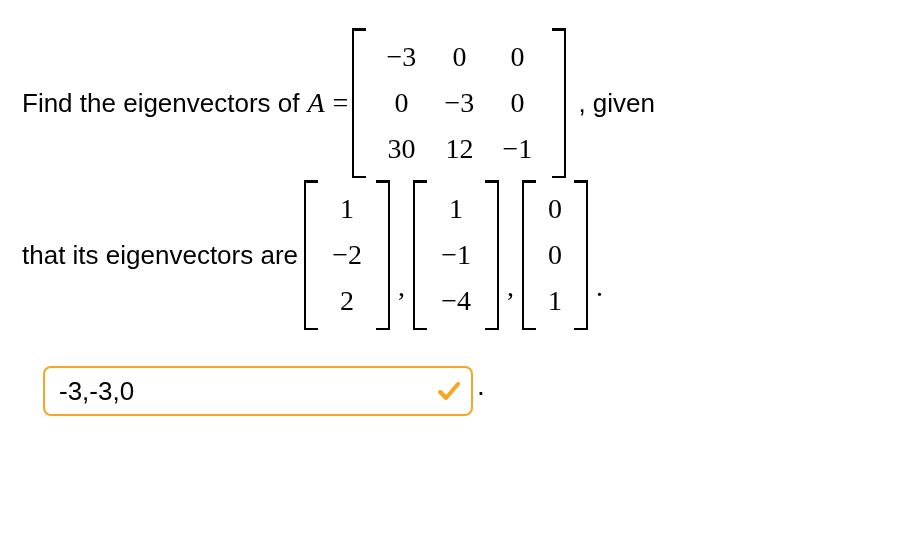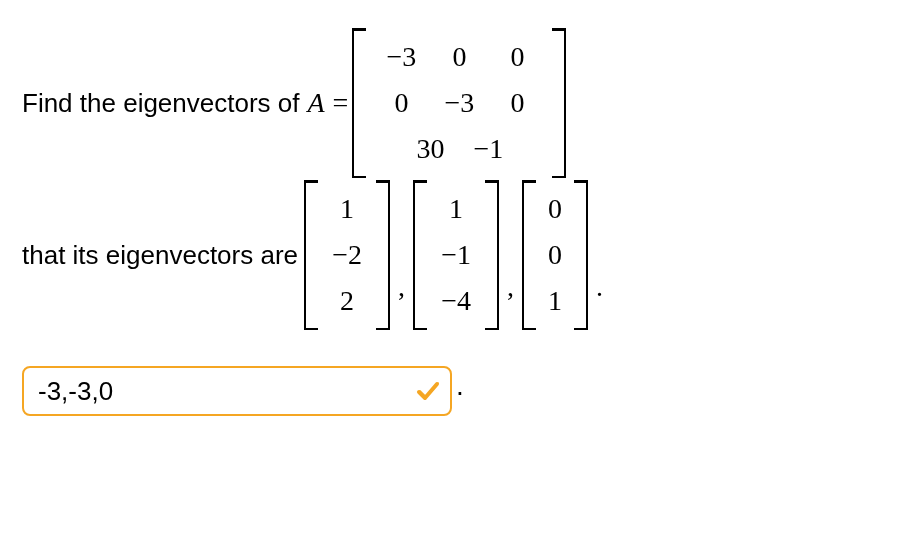--- a/index.html
+++ b/index.html
@@ -92,20 +92,21 @@
   .matrix.vec-narrow .matrix-cell {
     width: 26px;
   }
   .answer-block {
     margin-top: 36px;
   }
   .answer-row {
     margin-top: 6px;
     display: flex;
     align-items: flex-start;
+    margin-left: 21px;
   }
   .answer-box {
     border: 2px solid #f5a623;
     border-radius: 8px;
     width: 430px;
     height: 50px;
     display: flex;
     align-items: center;
     justify-content: space-between;
     padding: 0 10px 0 14px;
@@ -156,26 +157,28 @@
           <span class="matrix-cell">0</span>
           <span class="matrix-cell">0</span>
         </span>
         <span class="matrix-row">
           <span class="matrix-cell">0</span>
           <span class="matrix-cell">−3</span>
           <span class="matrix-cell">0</span>
         </span>
         <span class="matrix-row">
           <span class="matrix-cell">30</span>
+          <span class="matrix-cell">12</span>
           <span class="matrix-cell">−1</span>
         </span>
       </span>
       <span class="bracket right"></span>
     </span>
 
+    <span class="after-text">, given</span>
   </div>
 
   <div class="row">
     <span>that its eigenvectors are</span>
 
     <span class="matrix vec gap-left">
       <span class="bracket left"></span>
       <span class="matrix-body">
         <span class="matrix-row">
             <span class="matrix-cell">1</span>

